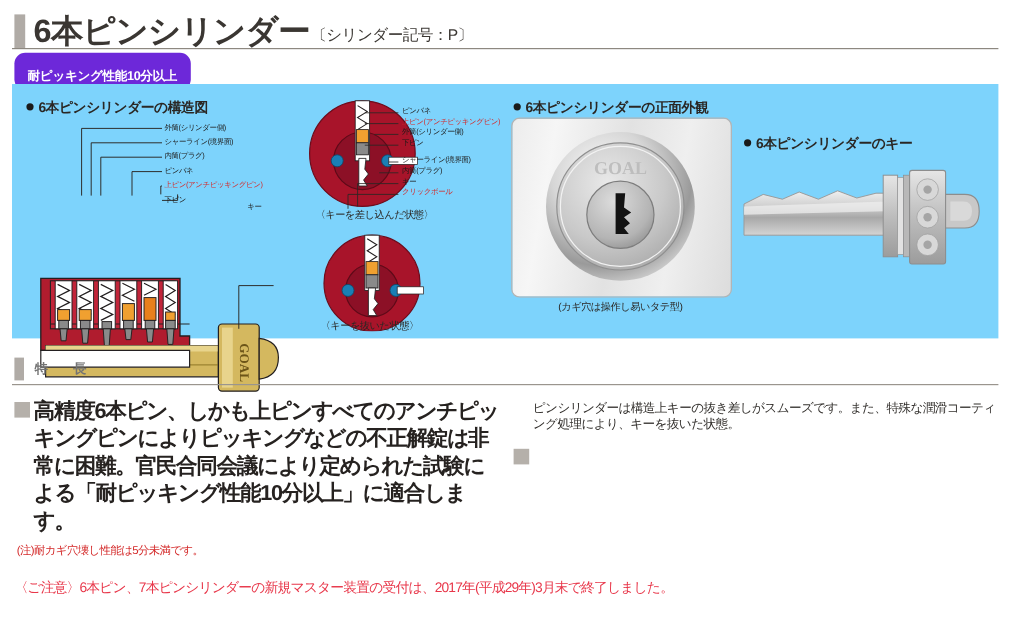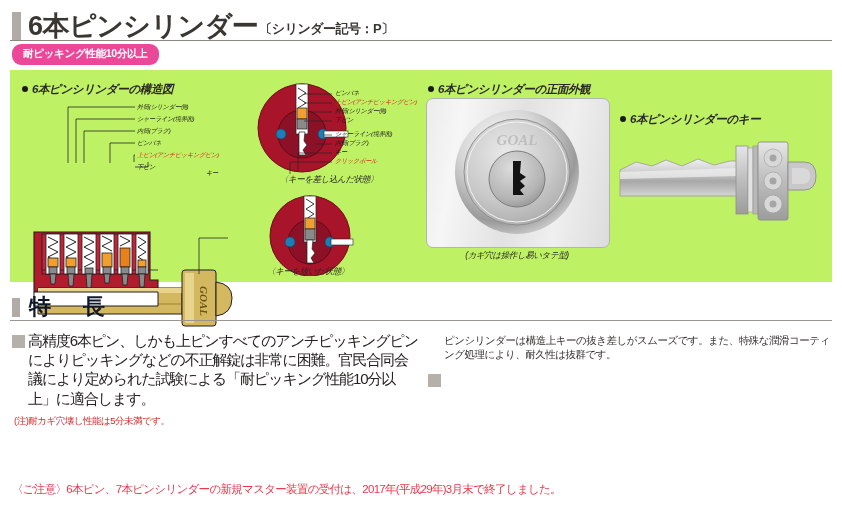--- a/index.html
+++ b/index.html
@@ -10,34 +10,34 @@
     color:#231f20;
     overflow:hidden;
     position:relative;
   }
   .page{position:relative;width:842px;height:416px;}
 
   
   .title-row{position:absolute;left:0;top:6px;width:842px;height:34px;display:flex;align-items:flex-end;}
   .title-bar{width:9px;height:28px;background:#b0aba6;margin-left:12px;margin-right:7px;}
   .title-main{font-size:27px;font-weight:bold;letter-spacing:-0.5px;color:#3a3632;line-height:1;}
-  .title-sub{font-size:13px;font-weight:bold;color:#3a3632;margin-left:1px;padding-bottom:2px;letter-spacing:-0.5px;}
+  .title-sub{font-size:13px;font-weight:normal;color:#3a3632;margin-left:1px;padding-bottom:2px;letter-spacing:-0.5px;}
 
   .title-rule{position:absolute;left:10px;top:40px;width:822px;height:1px;background:#8d8880;}
 
   
   .badge{
     position:absolute;left:12px;top:44px;
-    background:#ec4899;color:#fff;
+    background:#6d28d9;color:#fff;
     font-size:10.5px;font-weight:bold;
-    padding:3px 11px 4px 11px;border-radius:9px;letter-spacing:-0.3px;
+    padding:13px 11px 4px 11px;border-radius:9px;letter-spacing:-0.3px;
   }
 
   
-  .figband{position:absolute;left:10px;top:70px;width:822px;height:212px;background:#bef264;font-style:italic;}
+  .figband{position:absolute;left:10px;top:70px;width:822px;height:212px;background:#7dd3fc;}
 
   .fig-head{position:absolute;font-size:11.5px;font-weight:bold;color:#2a2724;letter-spacing:-0.4px;white-space:nowrap;}
   .fig-head .dot{display:inline-block;width:6px;height:6px;border-radius:50%;background:#1a1a1a;margin-right:4px;vertical-align:1px;}
 
   .cap{position:absolute;font-size:8.5px;color:#2a2724;letter-spacing:-0.4px;white-space:nowrap;text-align:center;}
 
   
   .lbl{position:absolute;font-size:6.2px;color:#1d1a18;white-space:nowrap;letter-spacing:-0.3px;line-height:1;}
   .lbl.red{color:#d42a2a;}
 
@@ -47,30 +47,30 @@
   
   .frontpanel{
     position:absolute;left:426px;top:98px;width:182px;height:148px;
     border:1px solid #b4b4b4;border-radius:7px;
     background:linear-gradient(100deg,#ececec 0%,#f6f6f6 18%,#e2e2e2 48%,#efefef 72%,#dcdcdc 100%);
   }
 
   
   .feat-row{position:absolute;left:0;top:294px;width:842px;height:26px;display:flex;align-items:center;}
   .feat-bar{width:8px;height:19px;background:#b0aba6;margin-left:12px;margin-right:9px;}
-  .feat-title{font-size:22px;font-weight:bold;color:#0f172a;letter-spacing:5px;}
+  .feat-title{font-size:11px;font-weight:bold;color:#737373;letter-spacing:5px;}
   .feat-rule{position:absolute;left:10px;top:320px;width:822px;height:1px;background:#9a958e;}
 
   
   .col-l{position:absolute;left:12px;top:331px;width:408px;}
   .col-r{position:absolute;left:428px;top:331px;width:408px;}
 
   .bullet{position:relative;display:flex;align-items:flex-start;margin-bottom:7px;}
   .sq{flex:0 0 auto;width:13px;height:13px;background:#b5b0aa;margin-top:4px;margin-right:3px;}
-  .btxt{font-size:15px;font-weight:normal;line-height:1.28;letter-spacing:-1.1px;color:#262220;}
+  .btxt{font-size:18px;font-weight:bold;line-height:1.28;letter-spacing:-1.1px;color:#262220;}
   .sub{font-size:10.5px;line-height:1.38;letter-spacing:-0.5px;color:#33302d;margin:2px 0 8px 16px;}
   .note{font-size:9.5px;color:#d42a2a;letter-spacing:-0.5px;margin:1px 0 9px 2px;}
 
   .foot{position:absolute;left:12px;top:482px;font-size:11.5px;color:#e8374a;letter-spacing:-0.7px;white-space:nowrap;font-weight:500;}
 </style>
 </head>
 <body>
 
 <div class="page">
 
@@ -222,21 +222,21 @@
 
     <div class="lbl" style="left:325px;top:20px;">ピンバネ</div>
     <div class="lbl red" style="left:325px;top:29px;">上ピン(アンチピッキングピン)</div>
     <div class="lbl" style="left:325px;top:38px;">外筒(シリンダー側)</div>
     <div class="lbl" style="left:325px;top:47px;">下ピン</div>
     <div class="lbl" style="left:325px;top:61px;">シャーライン(境界面)</div>
     <div class="lbl" style="left:325px;top:70px;">内筒(プラグ)</div>
     <div class="lbl" style="left:325px;top:79px;">キー</div>
     <div class="lbl red" style="left:325px;top:88px;">クリックボール</div>
 
-    <div class="cap" style="left:260px;top:104px;width:108px;text-align:right;">〈キーを差し込んだ状態〉</div>
+    <div class="cap" style="left:248px;top:104px;width:108px;">〈キーを差し込んだ状態〉</div>
     <div class="cap" style="left:244px;top:196px;width:108px;">〈キーを抜いた状態〉</div>
 
     <div class="fig-head" style="left:418px;top:12px;text-align:right;">
       <span class="dot"></span><span>6本ピンシリンダーの正面外観</span>
     </div>
 
     <div class="frontpanel" style="left:416px;top:28px;">
       <svg width="180" height="146" viewBox="0 0 180 146">
         <defs>
           <radialGradient id="rim" cx="38%" cy="30%" r="75%">
@@ -318,21 +318,21 @@
 
   <div class="col-l">
     <div class="bullet">
       <div class="sq"></div>
       <div class="btxt">高精度6本ピン、しかも上ピンすべてのアンチピッキングピンによりピッキングなどの不正解錠は非常に困難。官民合同会議により定められた試験による「耐ピッキング性能10分以上」に適合します。</div>
     </div>
     <div class="note">(注)耐カギ穴壊し性能は5分未満です。</div>
   </div>
 
   <div class="col-r">
-    <div class="sub">ピンシリンダーは構造上キーの抜き差しがスムーズです。また、特殊な潤滑コーティング処理により、耐久性は抜群です。</div>
+    <div class="sub">ピンシリンダーは構造上キーの抜き差しがスムーズです。また、特殊な潤滑コーティング処理により、キーを抜いた状態。</div>
     <div class="bullet">
       <div class="sq"></div>
     </div>
     <div style="height:9px;"></div>
   </div>
 
   <div class="foot">〈ご注意〉6本ピン、7本ピンシリンダーの新規マスター装置の受付は、2017年(平成29年)3月末で終了しました。</div>
 
 </div>
 

